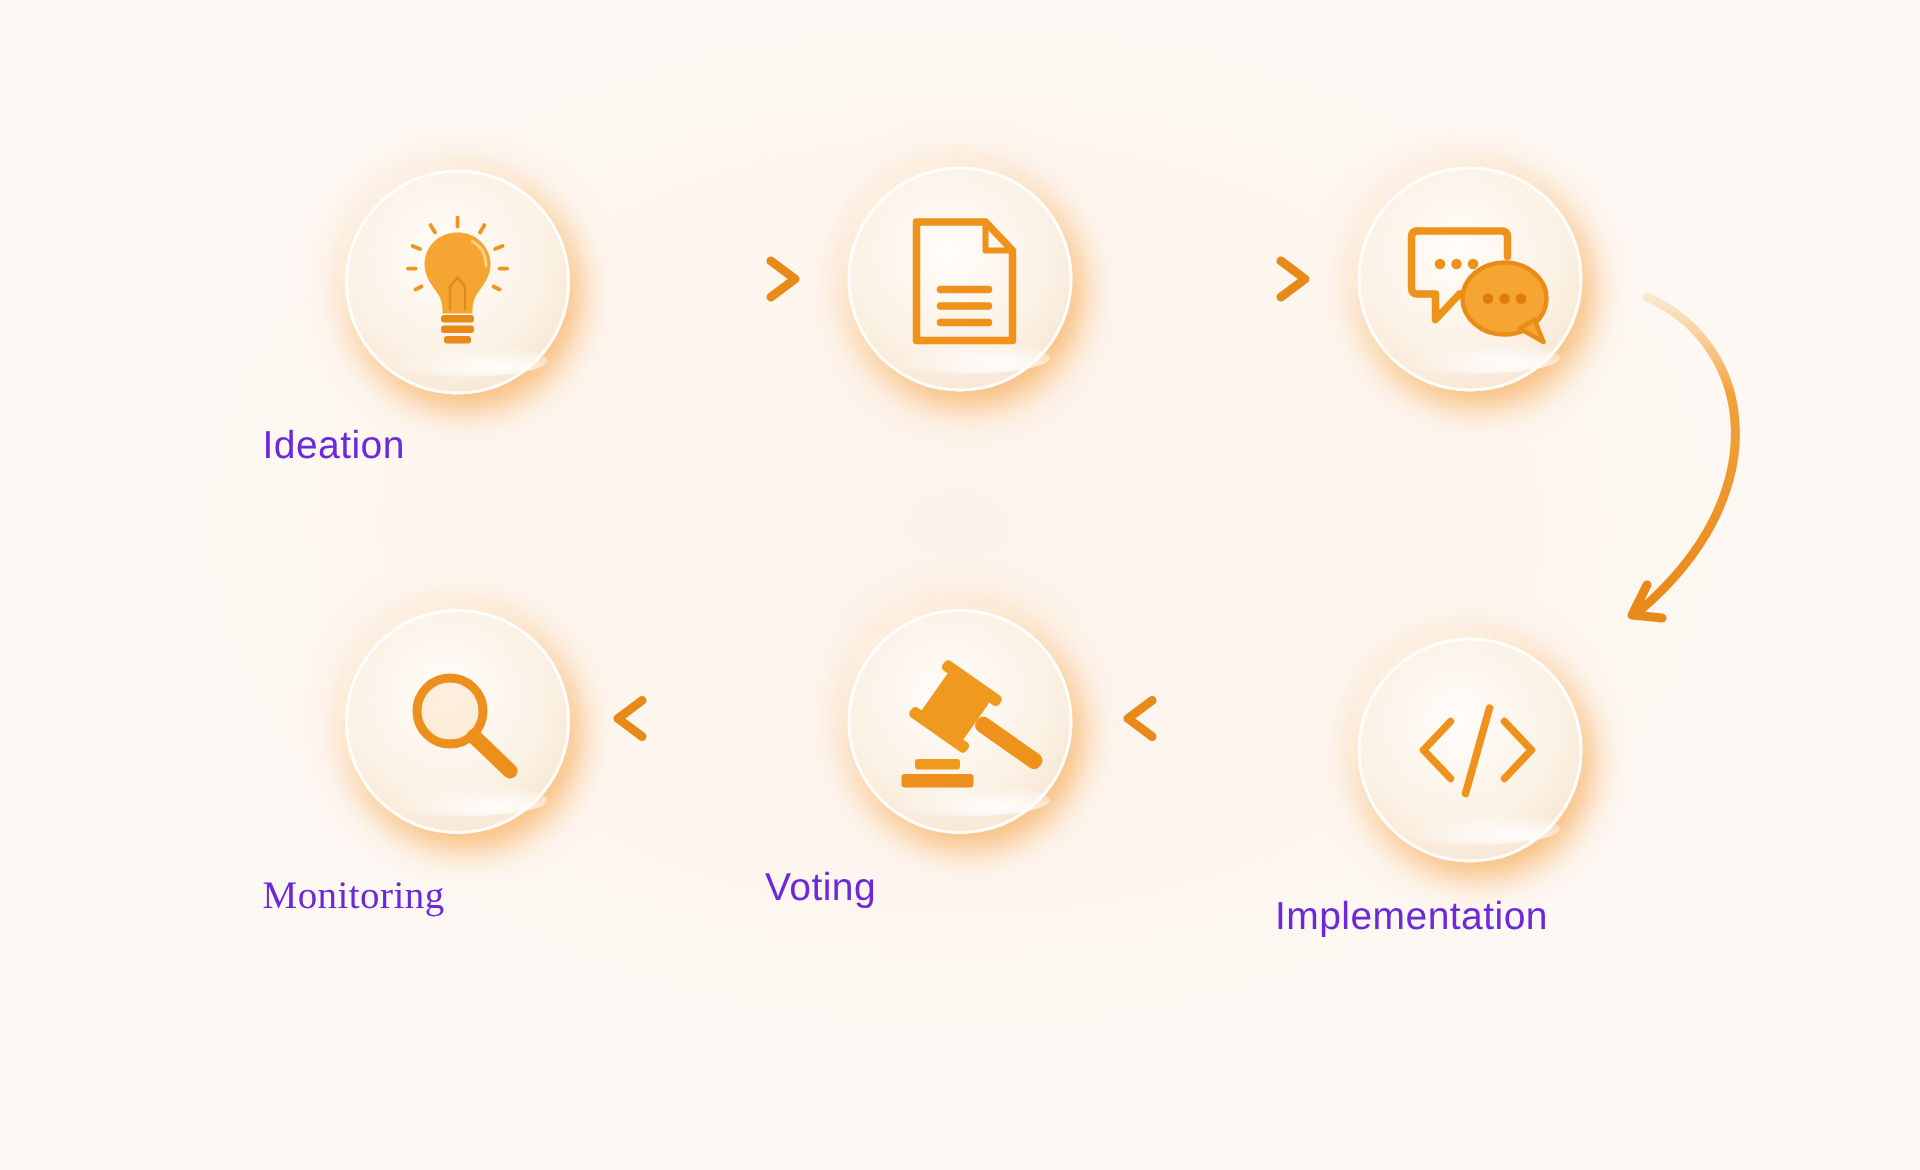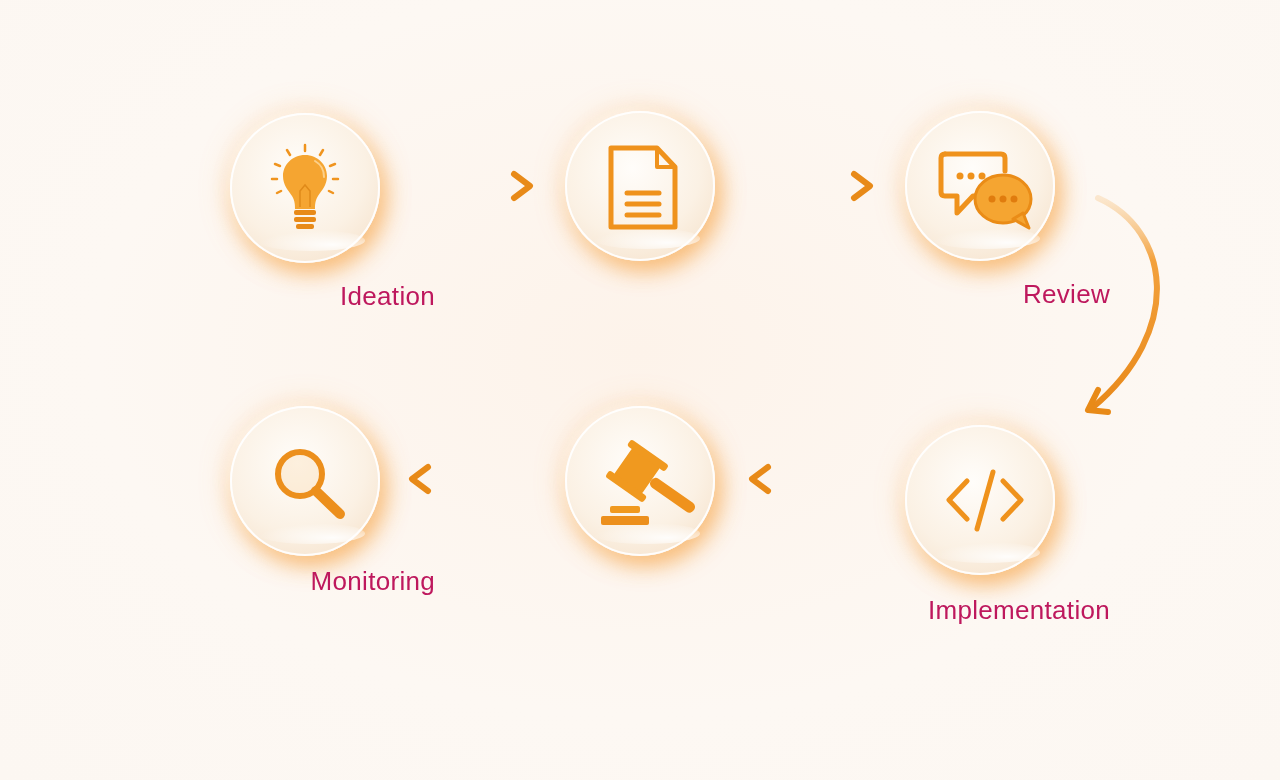--- a/index.html
+++ b/index.html
@@ -5,21 +5,21 @@
   html,body{margin:0;padding:0;}
   body{width:1280px;height:780px;overflow:hidden;background:#fdf7f1;font-family:"Liberation Sans","DejaVu Sans",sans-serif;position:relative;}
   .bg{position:absolute;inset:0;background:radial-gradient(ellipse at 50% 45%, #fdf3ea 0%, #fdf8f3 60%, #fcf7f2 100%);}
   .node{position:absolute;width:150px;height:150px;}
   .circle{position:absolute;left:0;top:0;width:150px;height:150px;border-radius:50%;
     background:radial-gradient(circle at 45% 38%, #fffdfa 0%, #fbf1e4 55%, #f7e6d2 80%, #f7dcc0 100%);
     box-shadow:0 0 0 2px rgba(255,255,255,0.9) inset, 6px 10px 22px rgba(245,150,40,0.55), -2px -2px 10px rgba(255,255,255,0.8), 0 0 30px rgba(250,180,100,0.35);}
   .circle::after{content:"";position:absolute;left:18%;right:10%;bottom:8%;height:14%;border-radius:50%;
     background:radial-gradient(ellipse at 70% 70%, rgba(255,255,255,0.9), rgba(255,255,255,0) 70%);}
   .icon{position:absolute;left:0;top:0;width:150px;height:150px;}
-  .label{position:absolute;width:260px;left:-55px;text-align:right;font-size:26px;color:#be185d;top:168px;letter-spacing:0.3px;}
+  .label{position:absolute;width:260px;left:-55px;text-align:left;font-size:26px;color:#6d28d9;top:168px;letter-spacing:0.3px;}
   svg.arrows{position:absolute;left:0;top:0;}
 </style>
 </head>
 <body>
 
 <div class="bg"></div>
 
 <svg class="arrows" width="1280" height="780">
   <defs>
     <linearGradient id="gR" x1="0" x2="1" y1="0" y2="0">
@@ -109,21 +109,20 @@
     <path d="M40,43 L96,43 Q100,43 100,47 L100,60" fill="none" stroke="#ef921c" stroke-width="5" stroke-linecap="round"></path>
     <circle cx="55" cy="65" r="3.5" fill="#ef921c"></circle>
     <circle cx="66" cy="65" r="3.5" fill="#ef921c"></circle>
     <circle cx="77" cy="65" r="3.5" fill="#ef921c"></circle>
     <ellipse cx="98" cy="88" rx="28" ry="24" fill="#f5a531" stroke="#ea8c17" stroke-width="3"></ellipse>
     <path d="M108,108 L124,117 L118,102 Z" fill="#f5a531" stroke="#ea8c17" stroke-width="3" stroke-linejoin="round"></path>
     <circle cx="87" cy="88" r="3.5" fill="#e07c0e"></circle>
     <circle cx="98" cy="88" r="3.5" fill="#e07c0e"></circle>
     <circle cx="109" cy="88" r="3.5" fill="#e07c0e"></circle>
   </svg>
-  <div class="label">Review</div>
 </div>
 
 <div class="node" style="left:905px;top:425px;">
   <div class="circle"></div>
   <svg class="icon" viewBox="0 0 150 150">
     <g fill="none" stroke="#ef921c" stroke-width="5" stroke-linecap="round" stroke-linejoin="round">
       <polyline points="62,56 44,75 62,94"></polyline>
       <polyline points="98,56 116,75 98,94"></polyline>
       <line x1="88" y1="47" x2="72" y2="104"></line>
     </g>
@@ -136,22 +135,23 @@
   <svg class="icon" viewBox="0 0 150 150">
     <g transform="rotate(35 72 65)">
       <rect x="55" y="48" width="34" height="34" rx="3" fill="#f0991f"></rect>
       <rect x="49" y="42" width="46" height="8" rx="3" fill="#f0991f"></rect>
       <rect x="49" y="80" width="46" height="8" rx="3" fill="#f0991f"></rect>
       <rect x="89" y="59" width="52" height="11" rx="5" fill="#ef921c" transform="rotate(0)"></rect>
     </g>
     <rect x="45" y="100" width="30" height="7" rx="2" fill="#f0991f"></rect>
     <rect x="36" y="110" width="48" height="9" rx="2" fill="#ec8f1c"></rect>
   </svg>
+  <div class="label" style="top:170px;">Voting</div>
 </div>
 
 <div class="node" style="left:230px;top:406px;">
   <div class="circle"></div>
   <svg class="icon" viewBox="0 0 150 150">
     <circle cx="70" cy="68" r="22" fill="rgba(250,215,170,0.35)" stroke="#ec8f1c" stroke-width="6"></circle>
     <line x1="86" y1="85" x2="110" y2="108" stroke="#ec8f1c" stroke-width="10" stroke-linecap="round"></line>
   </svg>
-  <div class="label" style="top:160px;">Monitoring</div>
+  <div class="label" style="top:176px;font-family:Liberation Serif, serif;">Monitoring</div>
 </div>
 
 </body></html>

